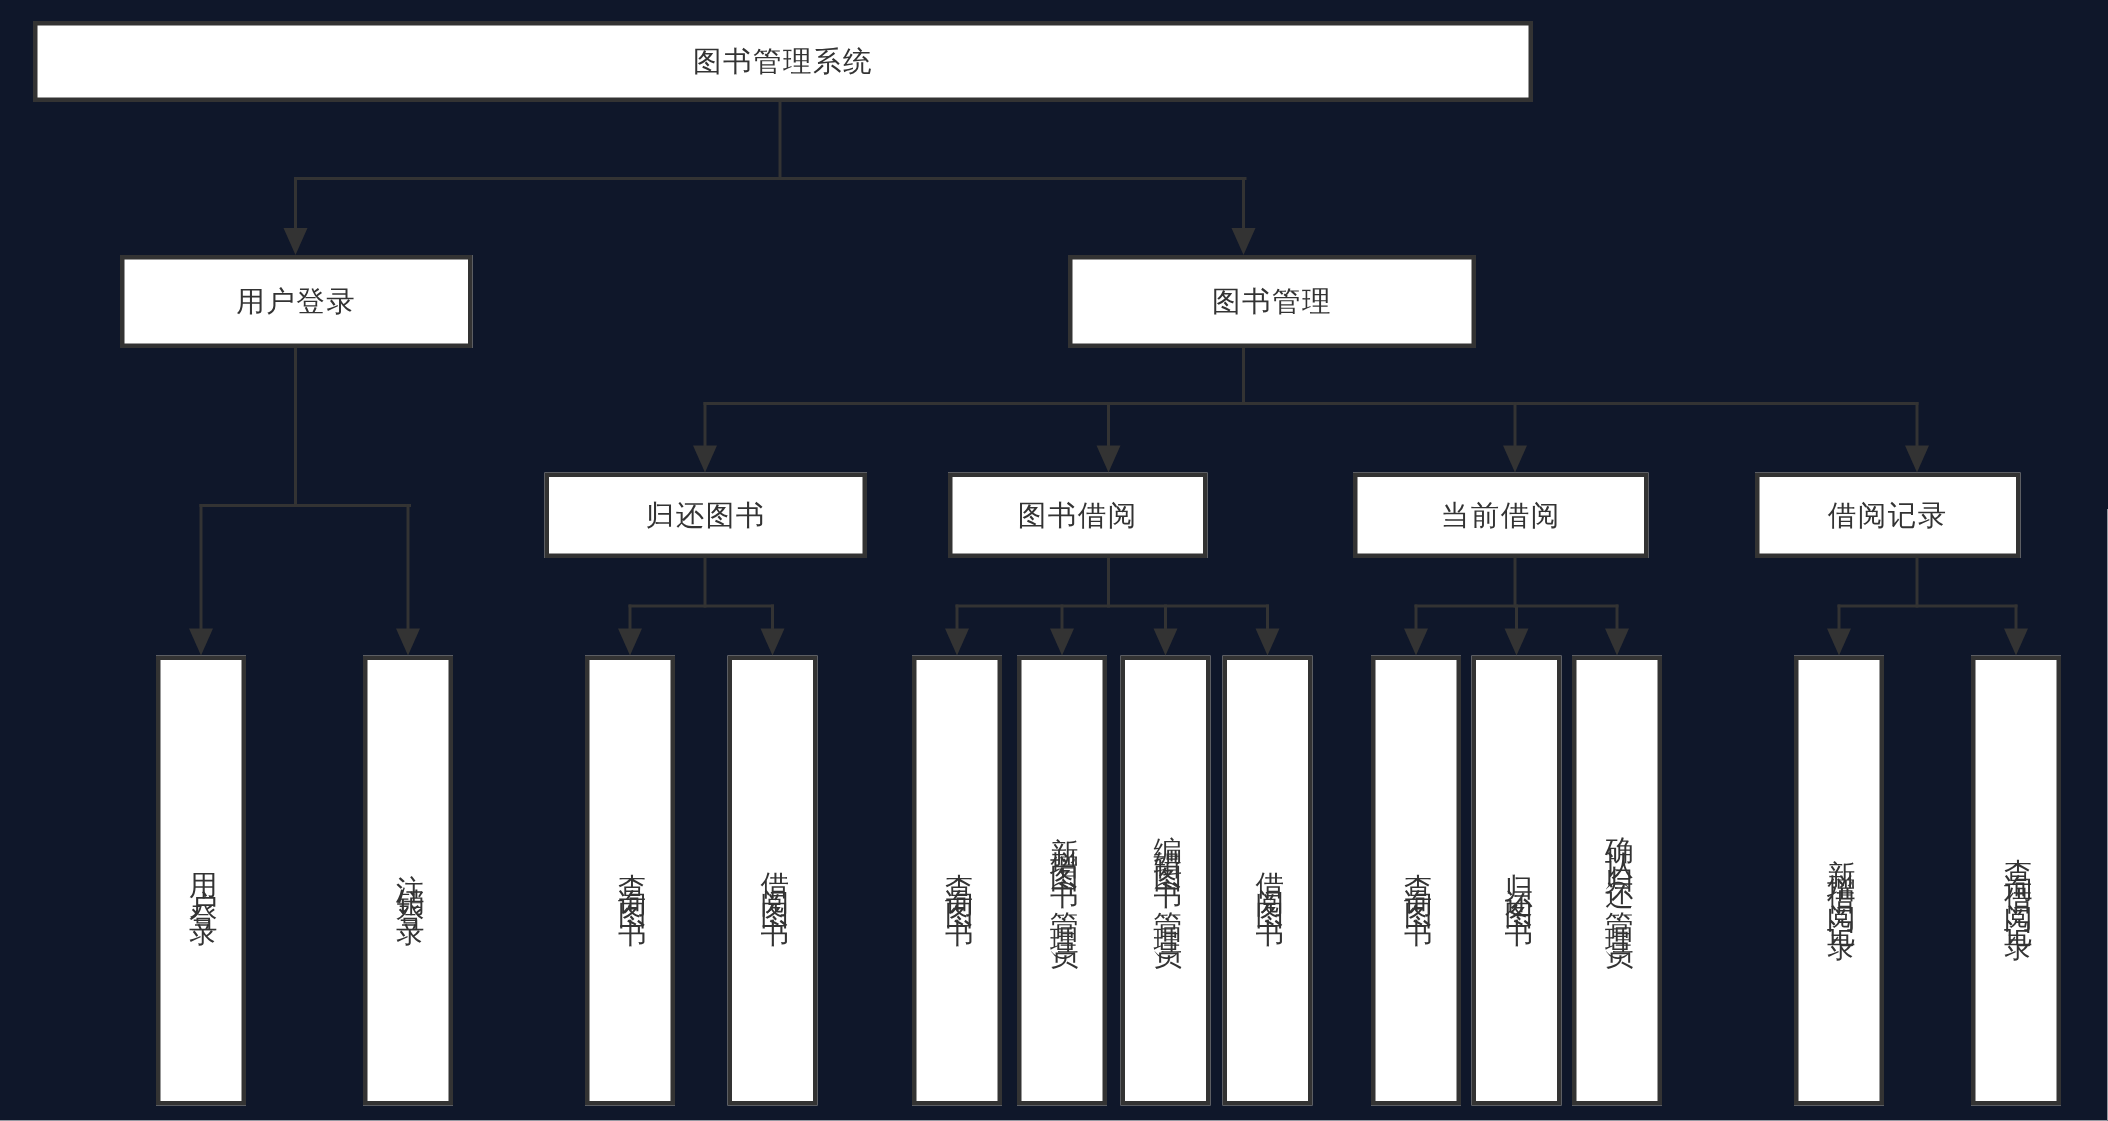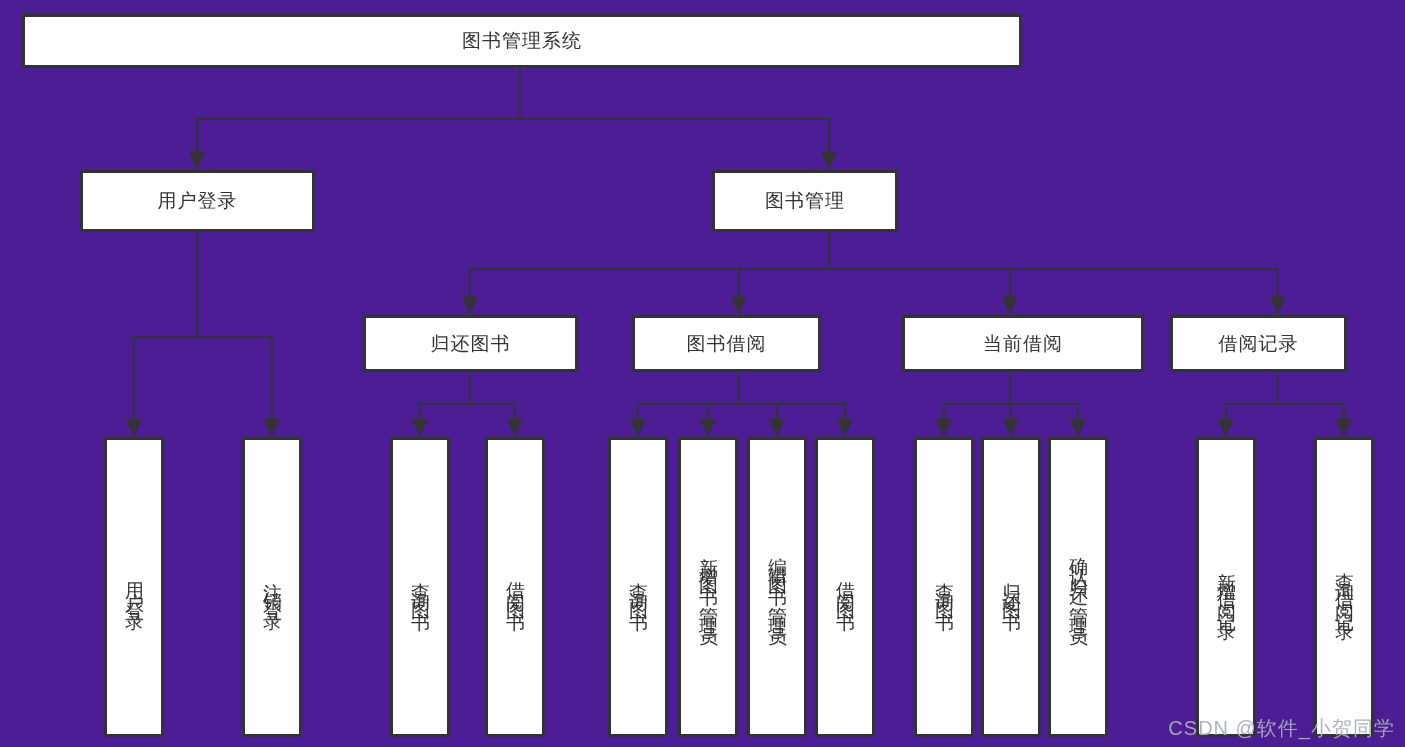--- a/index.html
+++ b/index.html
@@ -1,16 +1,16 @@
 <!DOCTYPE html>
 <html><head>
 <meta charset="utf-8">
 <style>
   html,body{margin:0;padding:0;background:#ffffff;}
-  .canvas{position:relative;width:1405px;height:747px;background:#4c1d95;overflow:hidden;
+  .canvas{position:relative;width:1405px;height:747px;background:#0f172a;overflow:hidden;
           font-family:"Liberation Sans",sans-serif;color:#333333;}
   .box{position:absolute;box-sizing:border-box;border:3px solid #333333;background:#ffffff;
        display:flex;align-items:center;justify-content:center;}
   .hbox span{font-size:19px;color:#333333;letter-spacing:1px;white-space:nowrap;}
   .vbox span{writing-mode:vertical-rl;text-orientation:mixed;font-size:19px;color:#333333;
              letter-spacing:10px;line-height:1.1;white-space:nowrap;}
   .ln{position:absolute;background:#333333;}
   .arr{position:absolute;width:0;height:0;border-left:8px solid transparent;
        border-right:8px solid transparent;border-top:18px solid #333333;}
   .watermark{position:absolute;right:10px;bottom:5px;font-size:20px;letter-spacing:1px;
@@ -22,33 +22,33 @@
 <div class="canvas">
 
   <div class="box hbox" style="left:22px;top:14px;width:1000px;height:54px">
     <span>图书管理系统</span>
   </div>
 
   <div class="box hbox" style="left:80px;top:170px;width:235px;height:62px">
     <span>用户登录</span>
   </div>
 
-  <div class="box hbox" style="left:712px;top:170px;width:186px;height:62px">
+  <div class="box hbox" style="left:712px;top:170px;width:272px;height:62px">
     <span>图书管理</span>
   </div>
 
   <div class="box hbox" style="left:363px;top:315px;width:215px;height:57px">
     <span>归还图书</span>
   </div>
 
-  <div class="box hbox" style="left:632px;top:315px;width:189px;height:57px">
+  <div class="box hbox" style="left:632px;top:315px;width:173px;height:57px">
     <span>图书借阅</span>
   </div>
 
-  <div class="box hbox" style="left:902px;top:315px;width:242px;height:57px">
+  <div class="box hbox" style="left:902px;top:315px;width:197px;height:57px">
     <span>当前借阅</span>
   </div>
 
   <div class="box hbox" style="left:1170px;top:315px;width:177px;height:57px">
     <span>借阅记录</span>
   </div>
 
   <div class="box vbox" style="left:104px;top:437px;width:60px;height:300px">
     <span>用户登录</span>
   </div>
@@ -159,15 +159,14 @@
 
   <div>
     <div class="ln" style="left:1277px;top:372px;width:2px;height:33px"></div>
     <div class="ln" style="left:1225px;top:403px;width:120px;height:2px"></div>
     <div class="ln" style="left:1225px;top:403px;width:2px;height:17px"></div>
     <div class="ln" style="left:1343px;top:403px;width:2px;height:17px"></div>
     <div class="arr" style="left:1218px;top:419px"></div>
     <div class="arr" style="left:1336px;top:419px"></div>
   </div>
 
-  <div class="watermark">CSDN @软件_小贺同学</div>
 
 </div>
 
 </body></html>

